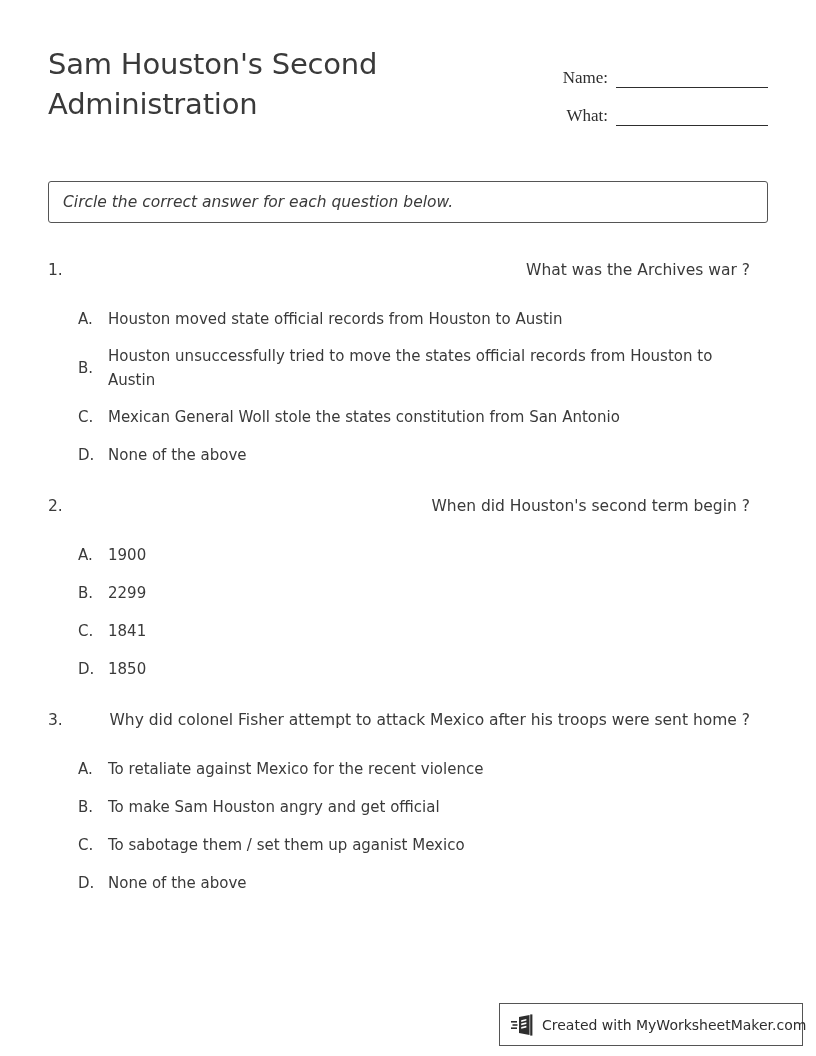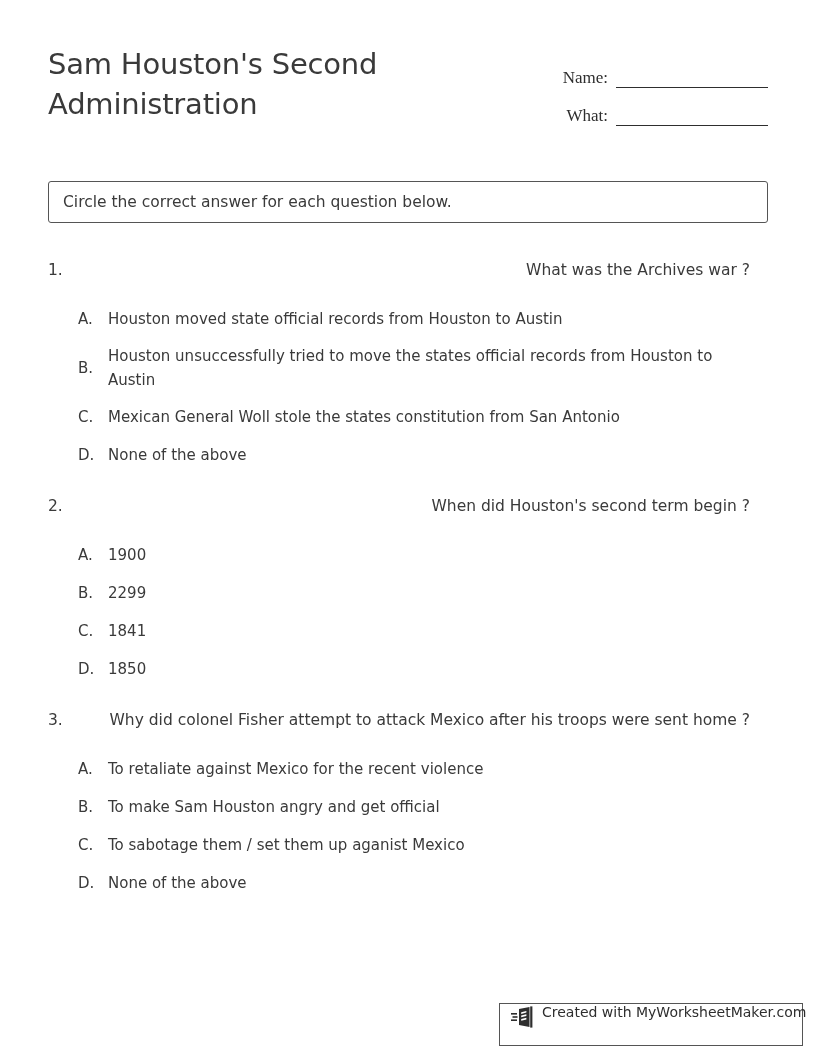--- a/index.html
+++ b/index.html
@@ -74,20 +74,21 @@
     left: 48px;
     top: 181px;
     width: 720px;
     height: 42px;
     border: 1px solid #555555;
     border-radius: 3px;
     box-sizing: border-box;
     display: flex;
     align-items: center;
     padding-left: 14px;
+    font-style: italic;
   }
   .instruction-text {
     font-size: 15.5px;
     color: #3a3a3a;
   }
 
   
   .questions {
     position: absolute;
     left: 48px;
@@ -150,21 +151,21 @@
   .footer-badge {
     position: absolute;
     left: 499px;
     top: 1003px;
     width: 304px;
     height: 43px;
     border: 1px solid #555555;
     box-sizing: border-box;
     background: #ffffff;
     display: flex;
-    align-items: flex-start;
+    align-items: center;
     padding-left: 10px;
   }
   .footer-logo {
     width: 26px;
     height: 26px;
     flex: 0 0 26px;
     margin-right: 6px;
     display: block;
   }
   .footer-text {

